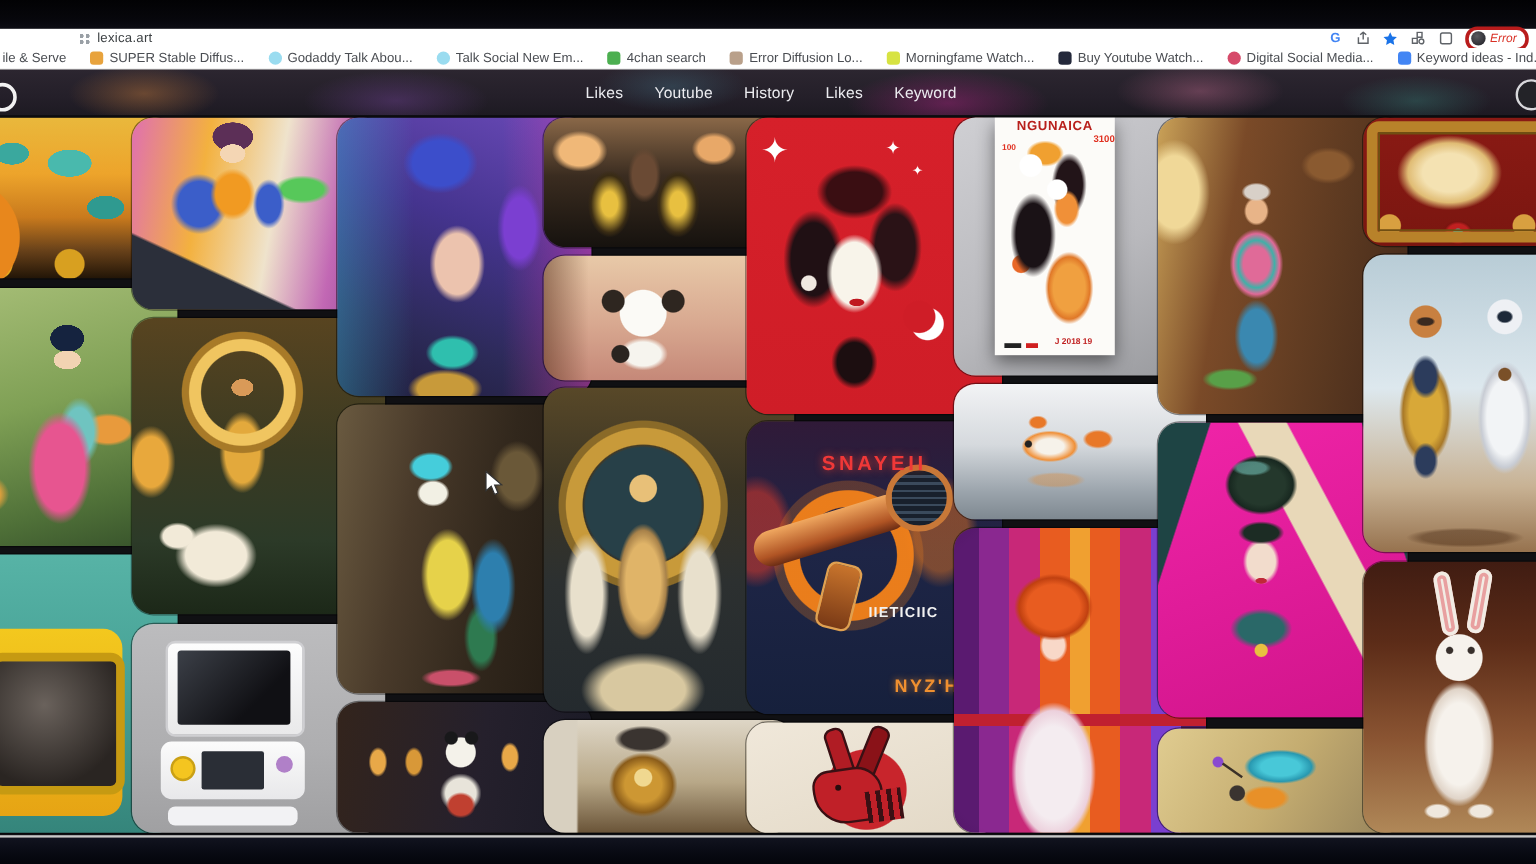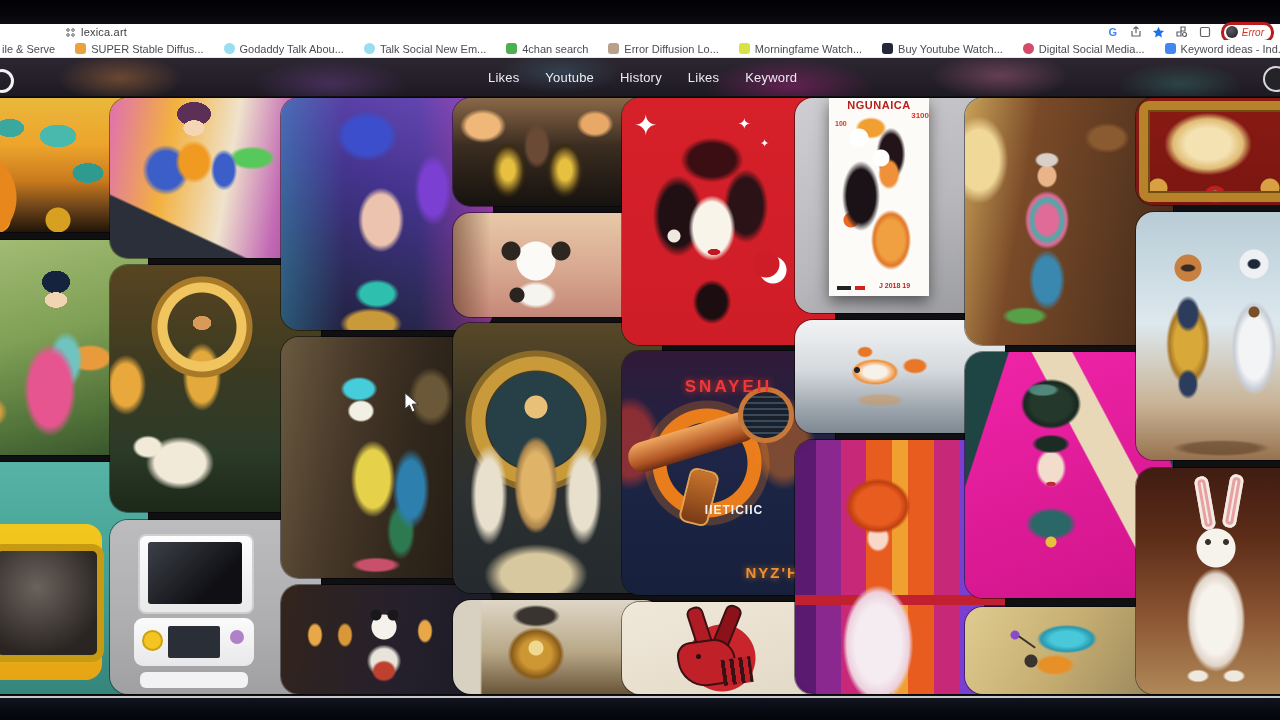--- a/index.html
+++ b/index.html
@@ -192,21 +192,21 @@
       radial-gradient(ellipse 40px 60px at 162px 92px,rgba(240,120,30,.45) 0 55%,rgba(0,0,0,0) 78%),
       linear-gradient(180deg,#301a38 0%,#1e2546 45%,#16203c 100%);}
   .gun-barrel{left:4px;top:76px;width:132px;height:30px;border-radius:15px;
       background:linear-gradient(180deg,#f0a860,#b05424 70%,#6a2c14);transform:rotate(-17deg);}
   .gun-muzzle{left:116px;top:36px;width:46px;height:46px;border-radius:50%;border:5px solid #c87838;
       background:repeating-linear-gradient(180deg,#18202c 0 4px,#3a4a5c 4px 6px);}
   .gun-grip{left:62px;top:118px;width:26px;height:52px;border-radius:8px;border:2px solid #e0a050;
       background:linear-gradient(#c8742c,#7a3a16);transform:rotate(14deg);}
   .rg-top{left:0;top:8px;width:100%;text-align:center;font-size:17px;font-weight:bold;color:#f03838;
       letter-spacing:3px;text-shadow:0 0 7px rgba(240,60,40,.9);margin-top:18px;}
-  .rg-mid{left:64px;top:152px;width:96px;text-align:center;font-size:12px;font-weight:bold;color:#f2f2f2;letter-spacing:1px;}
+  .rg-mid{left:64px;top:152px;width:96px;text-align:right;font-size:12px;font-weight:bold;color:#f2f2f2;letter-spacing:1px;}
   .rg-bot{left:0;bottom:14px;width:100%;text-align:right;font-size:15px;font-weight:bold;color:#f09030;
       letter-spacing:2px;text-shadow:0 0 6px rgba(240,140,40,.8);}
   .t15{left:622px;top:506px;width:170px;height:92px;background:
       radial-gradient(circle 34px at 100px 56px,#c8252c 0 33px,rgba(0,0,0,0) 34px),
       linear-gradient(160deg,#f0e8da 0%,#e2d8c6 100%);}
   .re1{left:70px;top:4px;width:13px;height:46px;border-radius:7px;background:#b01c24;border:2px solid #3a1014;transform:rotate(-18deg);}
   .re2{left:96px;top:2px;width:13px;height:46px;border-radius:7px;background:#8a1218;border:2px solid #3a1014;transform:rotate(22deg);}
   .rh{left:56px;top:38px;width:54px;height:42px;border-radius:14px 22px 16px 28px;background:#c02028;border:2px solid #3a1014;transform:rotate(-8deg);}
   .rc{left:100px;top:56px;width:30px;height:26px;background:repeating-linear-gradient(90deg,#3a1014 0 4px,#c02028 4px 9px);transform:rotate(-8deg);}
   .reye{left:74px;top:52px;width:5px;height:5px;border-radius:50%;background:#2a0c0e;}

